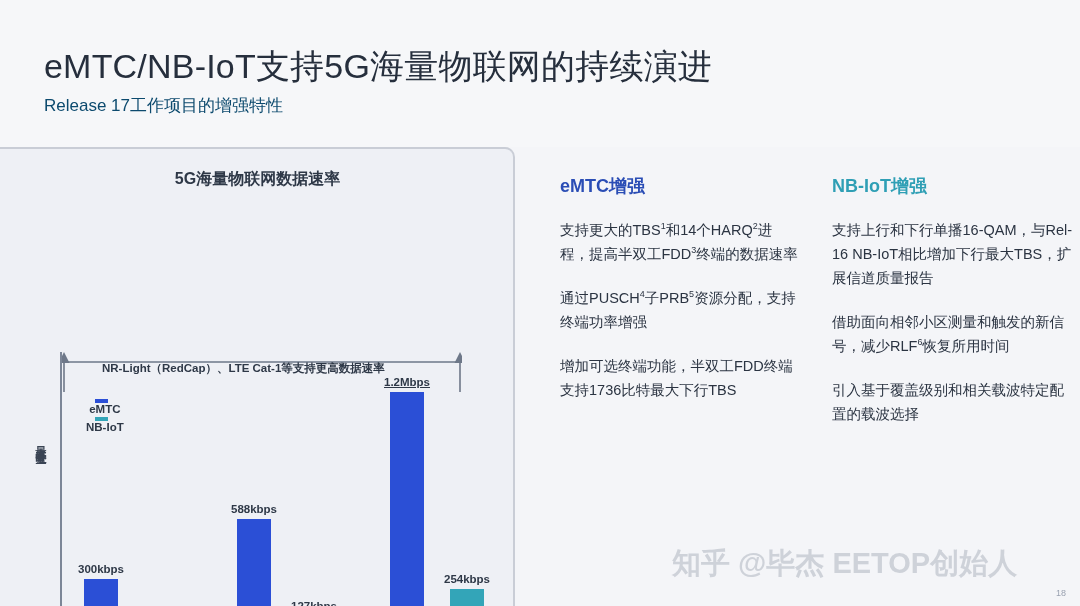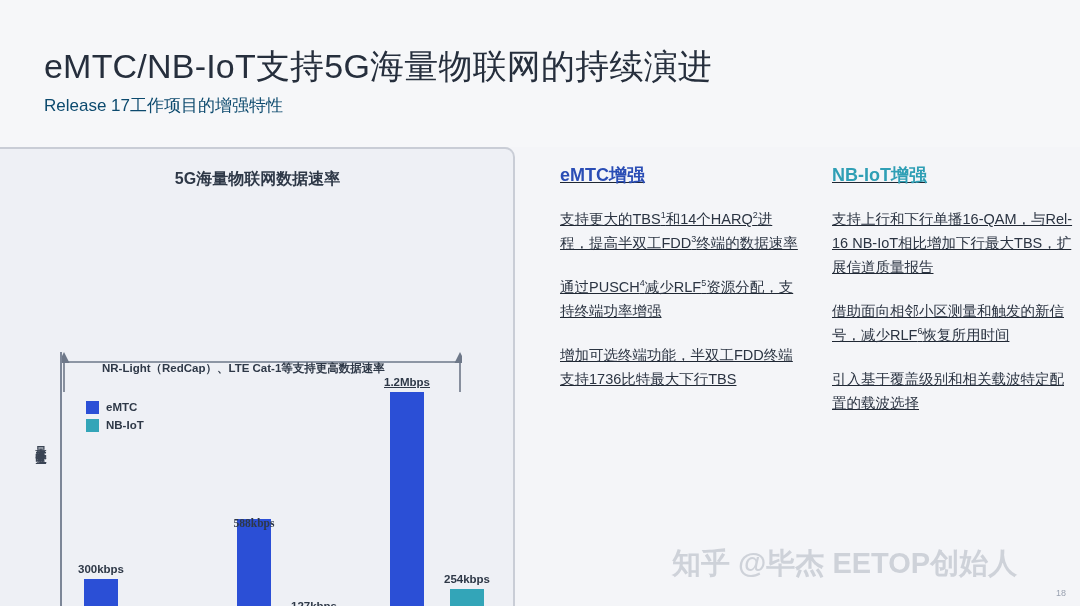--- a/index.html
+++ b/index.html
@@ -40,21 +40,21 @@
   
   #callout { position: absolute; left: 62px; top: 203px; width: 400px; height: 40px; }
   #callout-line { position: absolute; left: 0; top: 0; width: 100%; height: 100%; }
   #callout-label {
     position: absolute; left: 40px; top: 9px;
     font-size: 11.5px; font-weight: 700; color: #2e3847; white-space: nowrap;
   }
 
   
   #chart-legend { position: absolute; left: 86px; top: 250px; }
-  .legend-row { display: flex; align-items: center; height: 16px; margin-bottom: 2px; }
+  .legend-row { display: flex; align-items: center; height: 16px; margin-bottom: 2px; flex-direction: column; }
   .legend-swatch { width: 13px; height: 13px; margin-right: 7px; }
   .legend-text { font-size: 11.5px; font-weight: 700; color: #2e3847; }
 
   
   #y-axis-label {
     position: absolute; left: 33px; top: 288px;
     font-size: 11px; font-weight: 700; color: #3a4454;
     writing-mode: vertical-rl; letter-spacing: 2px;
   }
   #y-axis-line { position: absolute; left: 60px; top: 203px; width: 2px; height: 292px; background: #7c8697; }
@@ -62,21 +62,21 @@
   
   #plot-area { position: absolute; left: 62px; top: 243px; width: 406px; height: 250px; }
   .bar-group { position: absolute; bottom: 0; height: 250px; }
   .bar { position: absolute; bottom: 0; }
   .bar-value {
     position: absolute; left: 50%; transform: translateX(-50%);
     font-size: 11.5px; font-weight: 700; color: #2e3847; white-space: nowrap;
   }
 
   
-  .feature-col { position: absolute; top: 163px; text-decoration: underline; }
+  .feature-col { position: absolute; top: 174px; }
   #col-emtc { left: 560px; width: 240px; }
   #col-nbiot { left: 832px; width: 245px; }
   .col-heading { font-size: 18px; font-weight: 700; margin-bottom: 20px; }
   .col-para {
     font-size: 14.5px; line-height: 24px; color: #2b3442;
     margin-bottom: 20px;
   }
   .col-para sup { font-size: 9px; vertical-align: super; line-height: 0; }
 
   
@@ -125,38 +125,38 @@
   <div id="y-axis-label">最大吞吐量</div>
   <div id="y-axis-line"></div>
 
   <div id="plot-area">
       <div class="bar-group" style="left: 22px; width: 94px;">
         <div class="bar" style="left: 0px; width: 34px; height: 63px; background: rgb(43, 79, 214);"></div>
         <div class="bar-value" style="left: 17px; bottom: 67px;">300kbps</div>
       </div>
       <div class="bar-group" style="left: 175px; width: 94px;">
         <div class="bar" style="left: 0px; width: 34px; height: 123px; background: rgb(43, 79, 214);"></div>
-        <div class="bar-value" style="left: 17px; bottom: 113px; font-family: Liberation Serif, serif;">588kbps</div>
+        <div class="bar-value" style="left: 17px; bottom: 127px;">588kbps</div>
         <div class="bar-value" style="left: 77px; bottom: 30px;">127kbps</div>
       </div>
       <div class="bar-group" style="left: 328px; width: 94px;">
         <div class="bar" style="left: 0px; width: 34px; height: 250px; background: rgb(43, 79, 214);"></div>
         <div class="bar-value" style="left: 17px; bottom: 254px; text-decoration: underline;">1.2Mbps</div>
         <div class="bar" style="left: 60px; width: 34px; height: 53px; background: rgb(51, 165, 184);"></div>
         <div class="bar-value" style="left: 77px; bottom: 57px;">254kbps</div>
       </div>
     </div>
 
 </div>
 
 <div class="feature-col" id="col-emtc">
   <div class="col-heading" style="color: rgb(42, 77, 181);">eMTC增强</div>
   <div>
       <p class="col-para"><span>支持更大的TBS</span><sup>1</sup><span>和14个HARQ</span><sup>2</sup><span>进程，提高半双工FDD</span><sup>3</sup><span>终端的数据速率</span></p>
-      <p class="col-para"><span>通过PUSCH</span><sup>4</sup><span>减少RLF</span><sup>5</sup><span>资源分配，支持终端功率增强</span></p>
+      <p class="col-para"><span>通过PUSCH</span><sup>4</sup><span>子PRB</span><sup>5</sup><span>资源分配，支持终端功率增强</span></p>
       <p class="col-para"><span>增加可选终端功能，半双工FDD终端支持1736比特最大下行TBS</span></p>
     </div>
 </div>
 
 <div class="feature-col" id="col-nbiot">
   <div class="col-heading" style="color: rgb(47, 159, 181);">NB-IoT增强</div>
   <div>
       <p class="col-para"><span>支持上行和下行单播16-QAM，与Rel-16 NB-IoT相比增加下行最大TBS，扩展信道质量报告</span></p>
       <p class="col-para"><span>借助面向相邻小区测量和触发的新信号，减少RLF</span><sup>6</sup><span>恢复所用时间</span></p>
       <p class="col-para"><span>引入基于覆盖级别和相关载波特定配置的载波选择</span></p>

